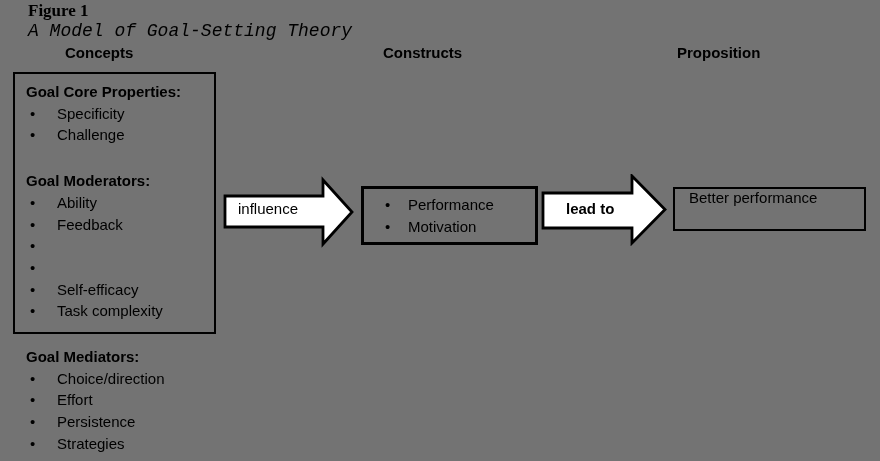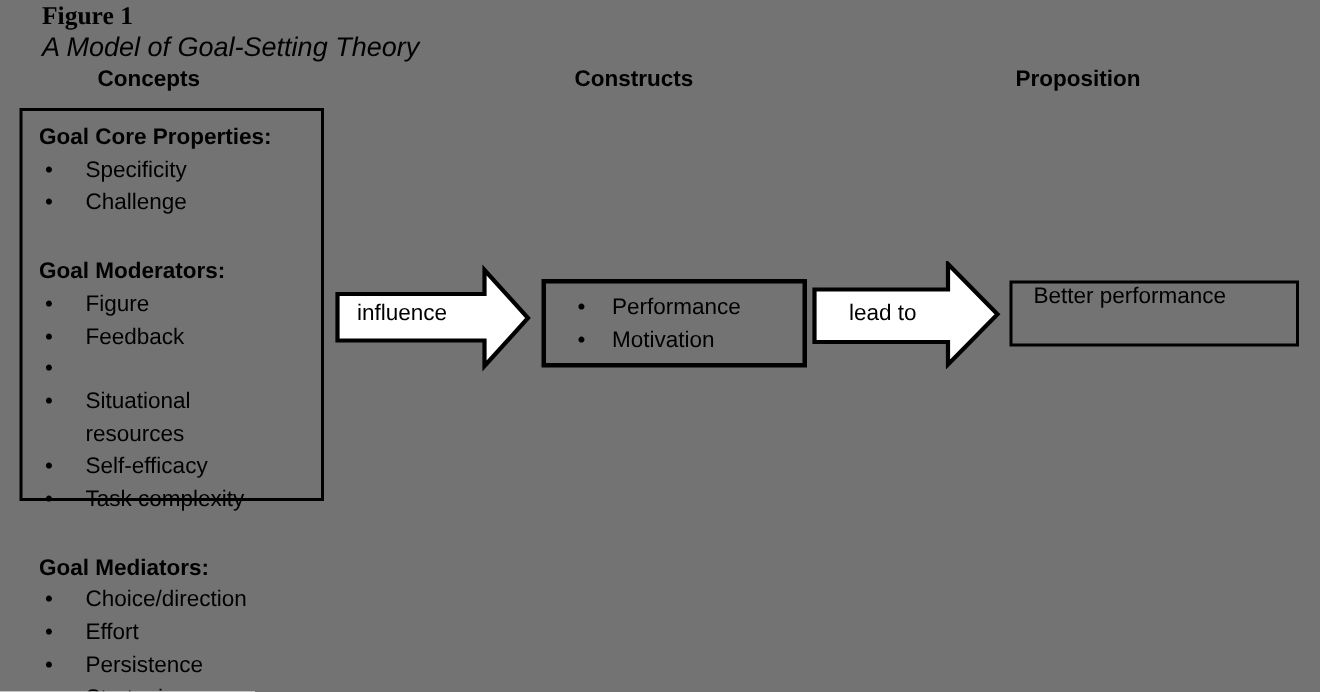--- a/index.html
+++ b/index.html
@@ -16,21 +16,21 @@
 
   
   .fig-label {
     left: 28px; top: 1px;
     font-family: "Liberation Serif", serif;
     font-weight: bold;
     font-size: 17px; line-height: 20px;
   }
   .fig-title {
     left: 28px; top: 20px;
-    font-family: Liberation Sans, sans-serif;
+    font-family: Liberation Mono, monospace;
     font-style: italic;
     font-size: 18px; line-height: 22px;
   }
 
   
   .col-header {
     top: 44px;
     font-weight: bold;
     font-size: 15px; line-height: 18px;
   }
@@ -87,21 +87,21 @@
   }
 
   
   .arrow-svg { display: block; }
   .arrow-influence { left: 222px; top: 176px; }
   .arrow-leadto    { left: 540px; top: 174px; }
   .arrow-label {
     font-size: 15px; line-height: 18px;
   }
   .label-influence { left: 238px; top: 200px; }
-  .label-leadto    { left: 566px; top: 200px; }
+  .label-leadto    { left: 566px; top: 200px; font-weight: bold; }
 
   
   .caption {
     left: 471px; top: 423px;
     font-family: "Liberation Serif", serif;
     font-size: 18px; line-height: 22px;
   }
 </style>
 </head>
 <body>
@@ -125,32 +125,31 @@
       <div class="li">
         <span class="bullet">•</span>
         <span class="li-text">Challenge</span>
       </div>
     </div>
 
     <div class="section">
       <div class="box-heading">Goal Moderators:</div>
       <div class="li">
         <span class="bullet">•</span>
-        <span class="li-text">Figure</span>
+        <span class="li-text">Ability</span>
       </div>
       <div class="li">
         <span class="bullet">•</span>
         <span class="li-text">Feedback</span>
       </div>
       <div class="li">
         <span class="bullet">•</span>
       </div>
       <div class="li">
         <span class="bullet">•</span>
-        <span class="li-text">Situational resources</span>
       </div>
       <div class="li">
         <span class="bullet">•</span>
         <span class="li-text">Self-efficacy</span>
       </div>
       <div class="li">
         <span class="bullet">•</span>
         <span class="li-text">Task complexity</span>
       </div>
     </div>

